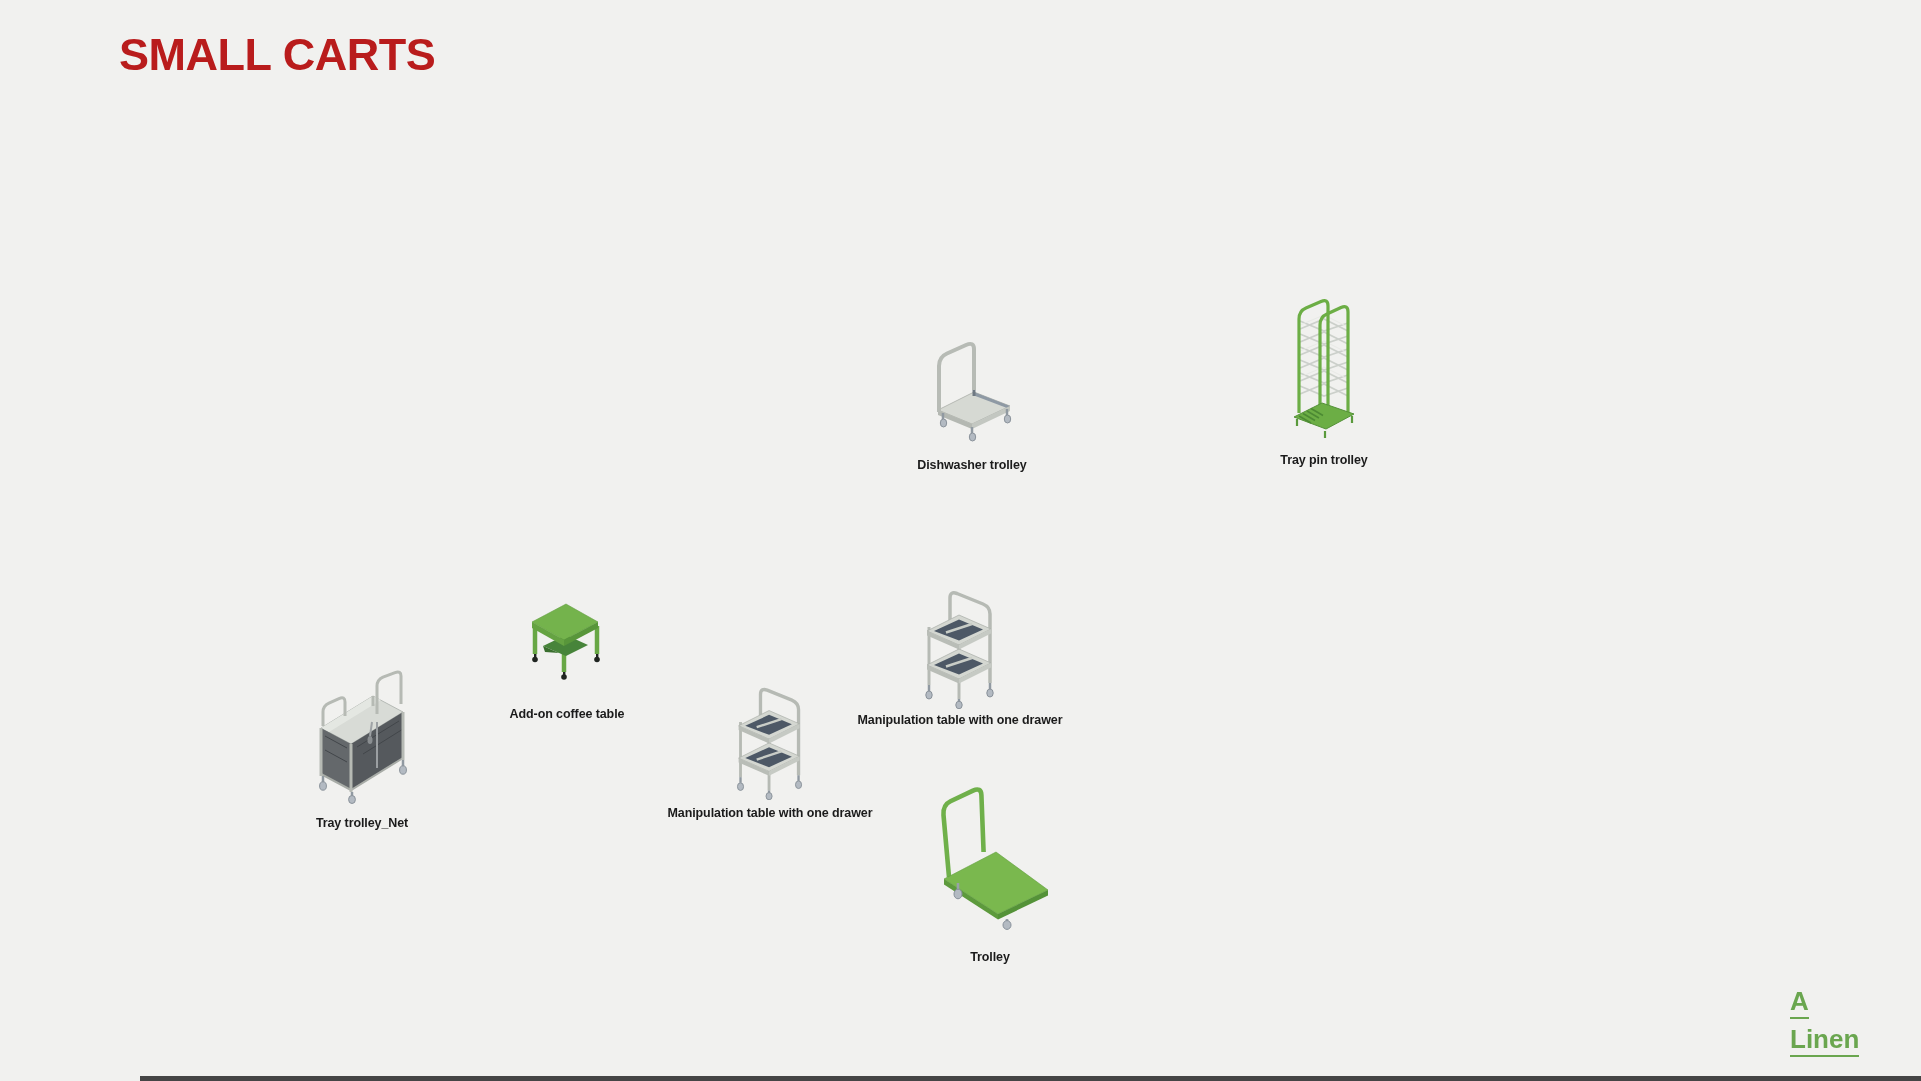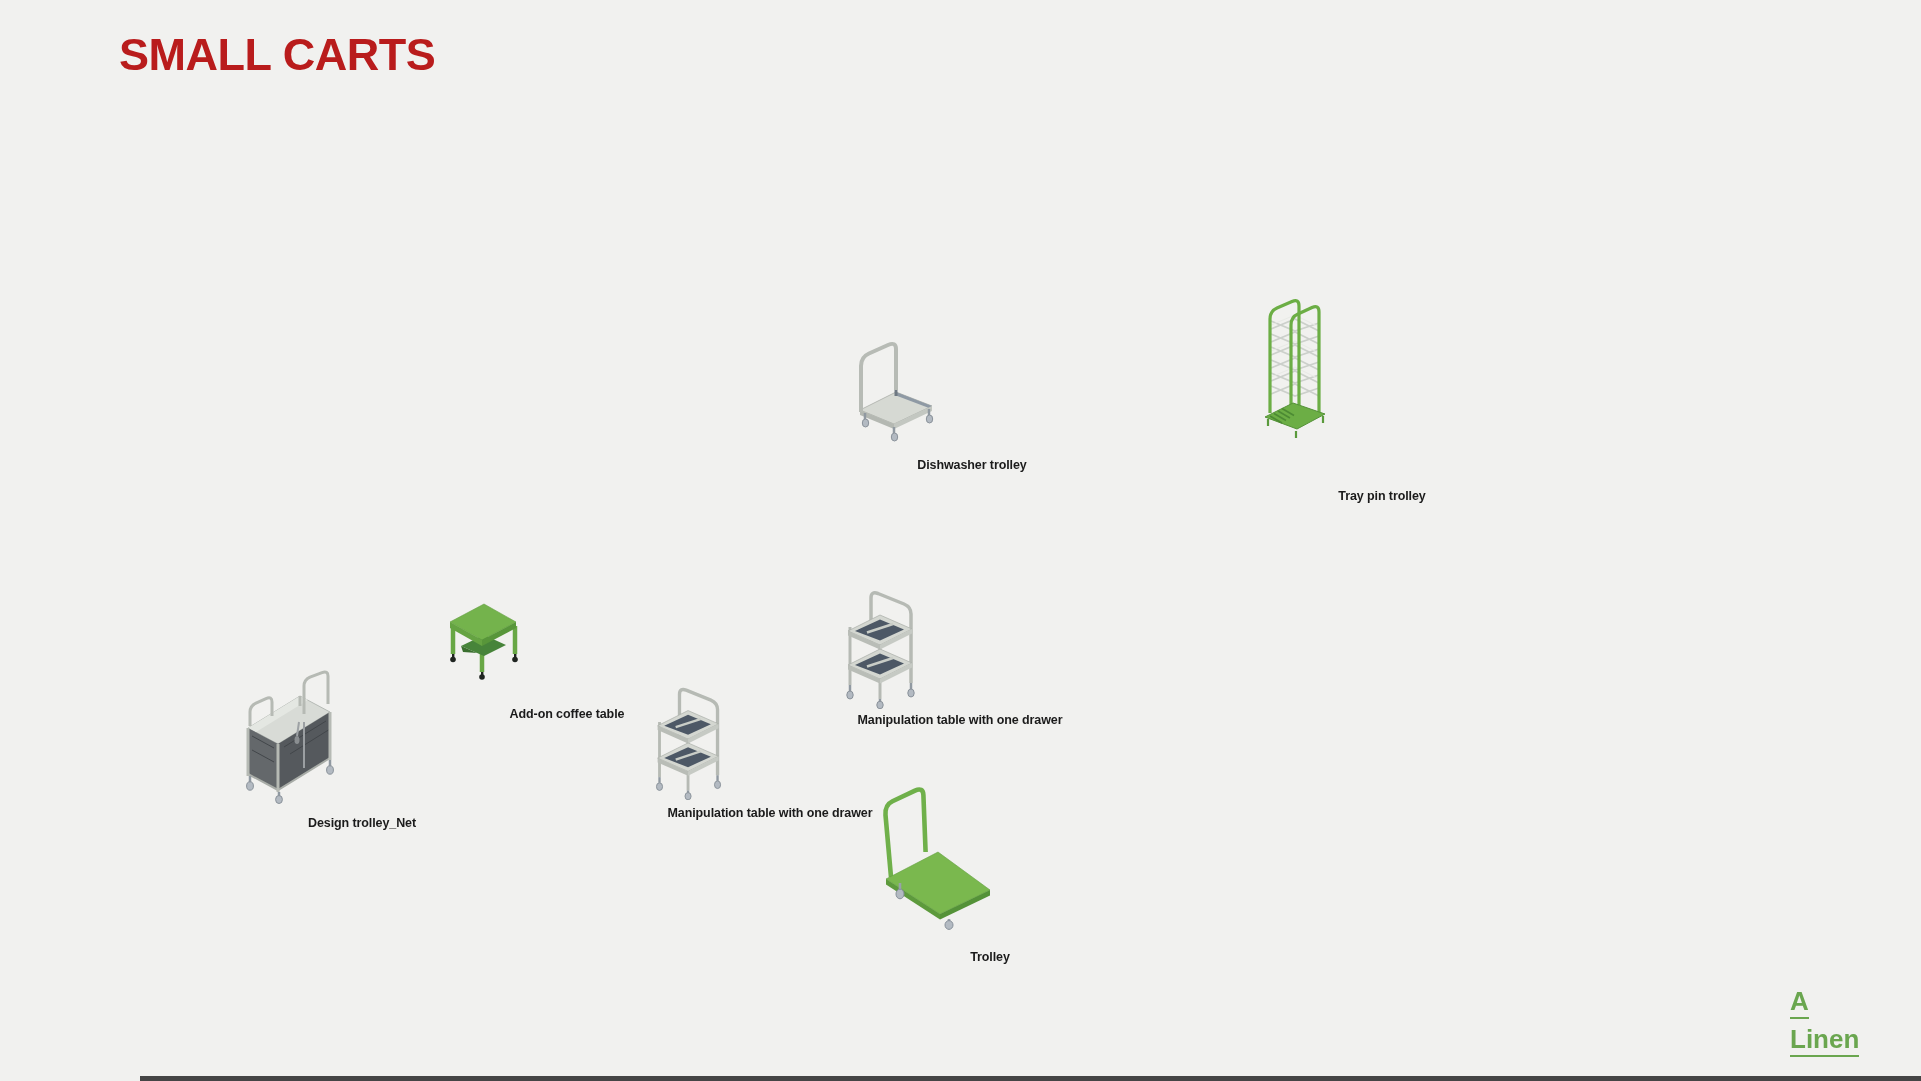--- a/index.html
+++ b/index.html
@@ -11,30 +11,30 @@
     overflow:hidden;
     color:#161616;
   }
   .page-title {
     position:absolute; left:119px; top:32px;
     font-size:45px; font-weight:800; letter-spacing:-0.5px;
     color:#b91c1c; line-height:1;
   }
   .item {
     position:absolute; width:240px;
-    display:flex; flex-direction:column; 
+    display:flex; flex-direction:column; align-items:center;
     cursor:pointer;
   }
   .item svg { display:block; }
   .item-label {
     font-size:12.5px; font-weight:700; color:#1b1b1b;
     letter-spacing:-0.1px; text-align:center; white-space:nowrap;
   }
   #item-dishwasher   { left:852px;  top:340px; }
-  #item-traypin      { left:1262px; top:293px;gap:36px; }
+  #item-traypin      { left:1204px; top:293px; }
   #item-coffee       { left:447px;  top:600px; }
   #item-linen        { left:242px;  top:670px; }
   #item-manip-low    { left:650px;  top:682px; }
   #item-manip-high   { left:840px;  top:585px; }
   #item-trolley      { left:870px;  top:782px;gap:12px; }
   #item-dishwasher .item-label { margin-top:12px; }
   #item-traypin    .item-label { margin-top:12px; }
   #item-coffee     .item-label { margin-top:27px; }
   #item-linen      .item-label { margin-top:12px; }
   #item-manip-low  .item-label { margin-top:6px; }
@@ -174,21 +174,21 @@
       <line x1="8" y1="106" x2="8" y2="112"></line>
       <line x1="37" y1="122" x2="37" y2="127"></line>
       <line x1="88" y1="90" x2="88" y2="96"></line>
     </g>
     <g fill="#b3bac2" stroke="#8a929a" stroke-width="1">
       <ellipse cx="8" cy="116" rx="3.4" ry="4.2"></ellipse>
       <ellipse cx="37" cy="129.5" rx="3.4" ry="4"></ellipse>
       <ellipse cx="88" cy="100" rx="3.4" ry="4.2"></ellipse>
     </g>
   </svg>
-  <div class="item-label">Design trolley_Net</div>
+  <div class="item-label">Tray trolley_Net</div>
 </div>
 
 <svg width="0" height="0" style="position:absolute" aria-hidden="true">
   <defs>
     <g id="manip-table">
       <path d="M31,58 V13 Q31,6 38,8.5 L64,19 Q71,22 71,29 V98" fill="none" stroke="#b6bab4" stroke-width="3.5" stroke-linejoin="round"></path>
       <line x1="10" y1="42" x2="10" y2="100" stroke="#b6bab4" stroke-width="3"></line>
       <line x1="40" y1="56" x2="40" y2="114" stroke="#b6bab4" stroke-width="3"></line>
       <polygon points="8,46 40,30 72,44 40,60" fill="#d4d7d1" stroke="#a8aca6" stroke-width="0.7"></polygon>
       <polygon points="8,46 40,60 40,64.5 8,50.5" fill="#b9bdb7"></polygon>

